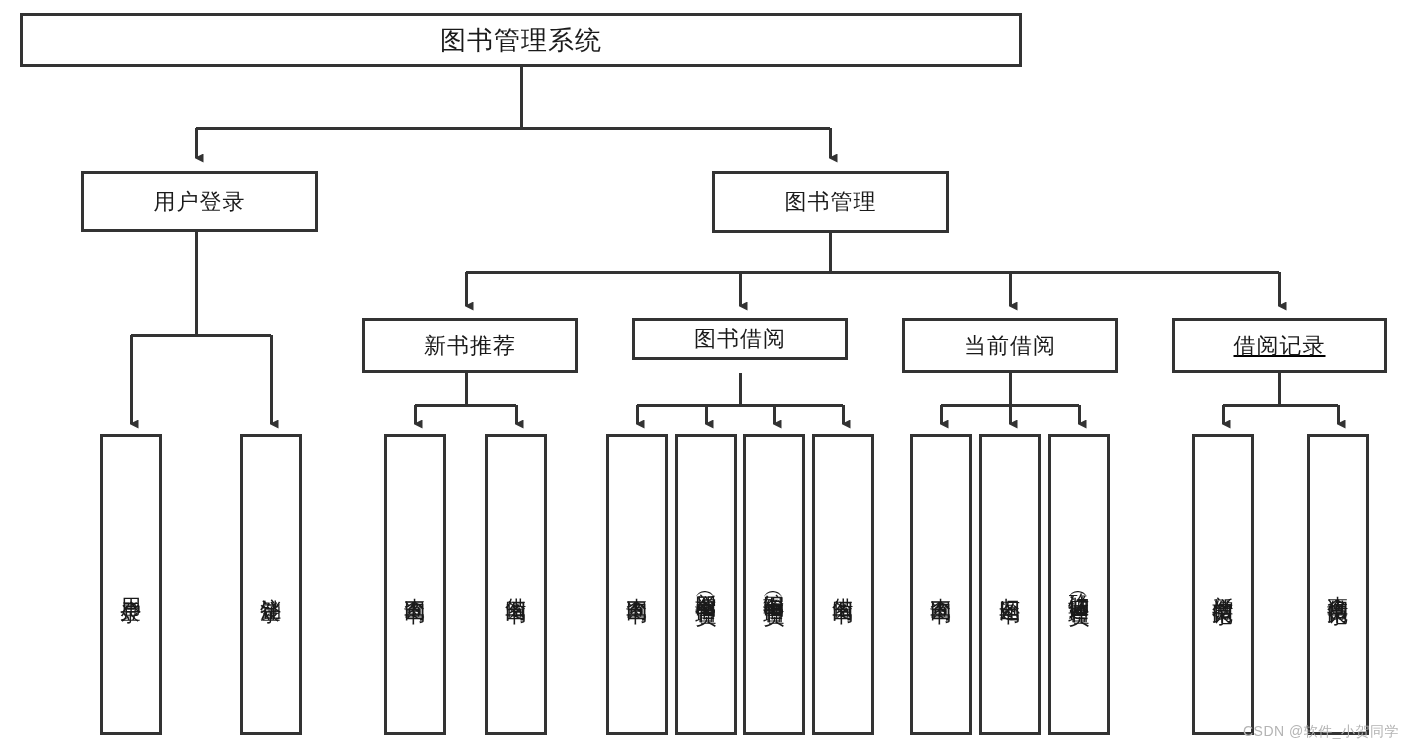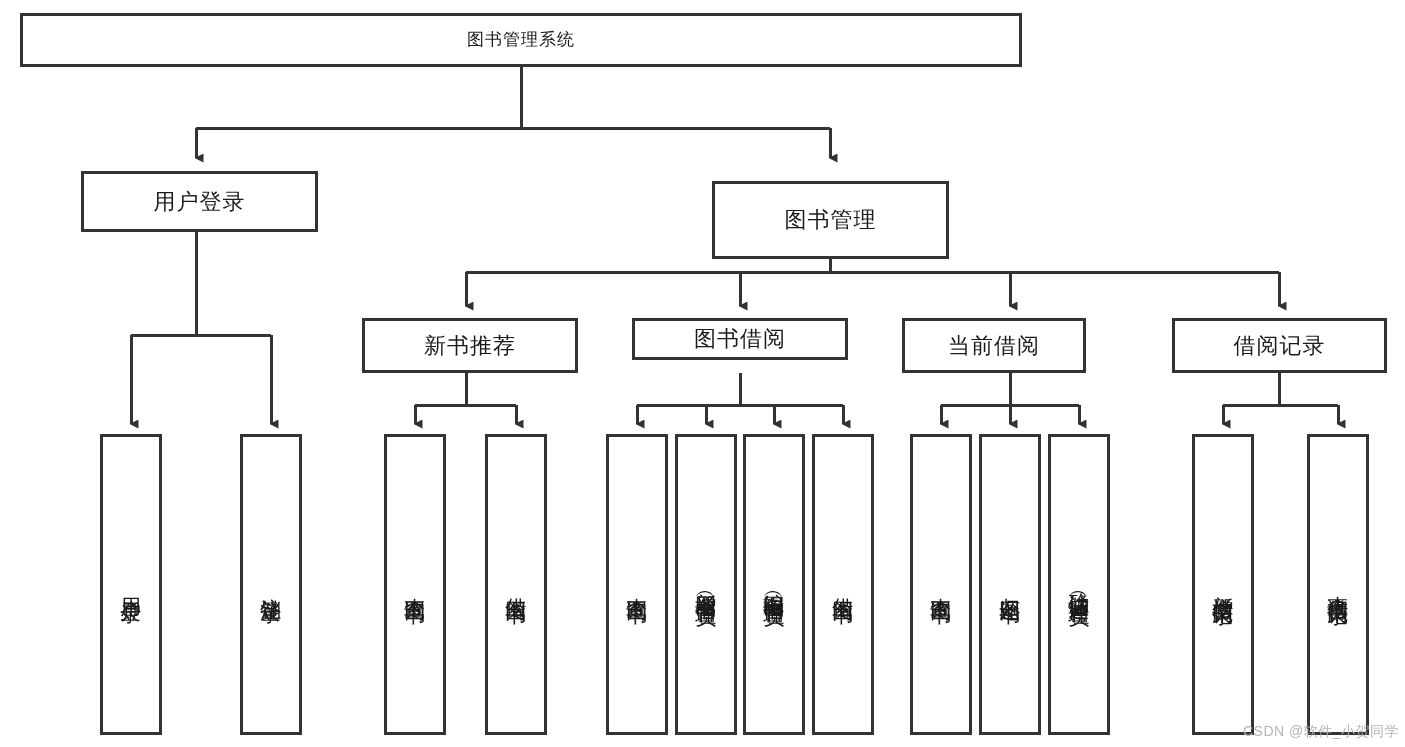--- a/index.html
+++ b/index.html
@@ -51,21 +51,21 @@
     writing-mode: vertical-rl;
     text-orientation: upright;
     -webkit-writing-mode: vertical-rl;
     font-size: 21px;
     line-height: 1.12;
     letter-spacing: 2px;
     white-space: normal;
     max-height: 292px;
   }
   .node.root .label {
-    font-size: 17px;
+    font-size: 26px;
   }
   #watermark {
     position: absolute;
     right: 6px;
     bottom: 6px;
     color: #b4b4b4;
     font-size: 14px;
     letter-spacing: 0.5px;
     z-index: 3;
     white-space: nowrap;
@@ -127,34 +127,34 @@
     </g>
   </svg>
 
   <div class="node root" style="left:20px; top:13px; width:1002px; height:54px;">
     <span class="label">图书管理系统</span>
   </div>
 
   <div class="node" style="left:81px; top:171px; width:237px; height:61px;">
     <span class="label">用户登录</span>
   </div>
-  <div class="node" style="left:712px; top:181px; width:237px; height:78px;">
+  <div class="node" style="left:712px; top:171px; width:237px; height:62px;">
     <span class="label">图书管理</span>
   </div>
 
   <div class="node" style="left:362px; top:318px; width:216px; height:55px;">
     <span class="label">新书推荐</span>
   </div>
   <div class="node" style="left:632px; top:318px; width:216px; height:42px;">
     <span class="label">图书借阅</span>
   </div>
-  <div class="node" style="left:902px; top:318px; width:184px; height:55px;">
+  <div class="node" style="left:902px; top:318px; width:216px; height:55px;">
     <span class="label">当前借阅</span>
   </div>
-  <div class="node" style="left:1172px; top:318px; width:215px; height:55px;">
+  <div class="node" style="left:1172px; top:318px; width:215px; height:55px;text-decoration:underline;">
     <span class="label">借阅记录</span>
   </div>
 
   <div class="node leaf" style="left:100px; top:434px; width:62px; height:301px;">
     <span class="label">用户登录</span>
   </div>
   <div class="node leaf" style="left:240px; top:434px; width:62px; height:301px;">
     <span class="label">注销登录</span>
   </div>
 

